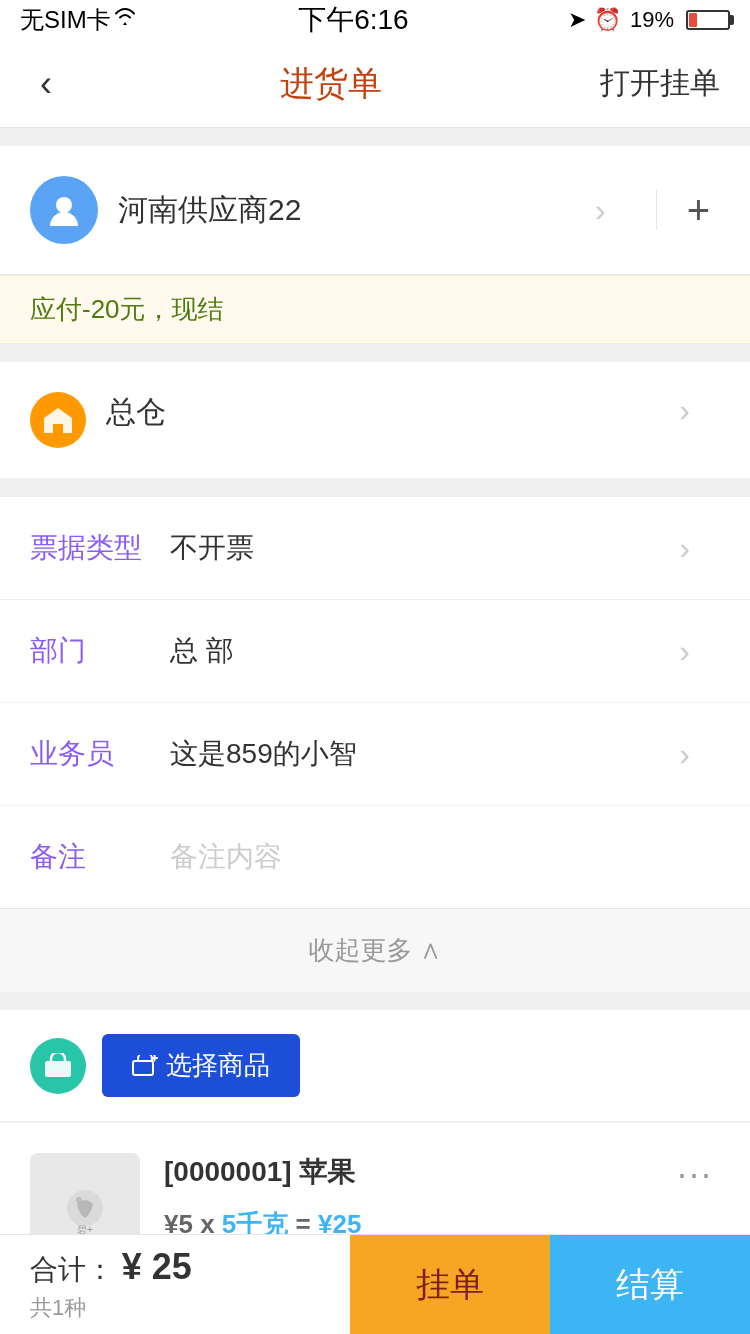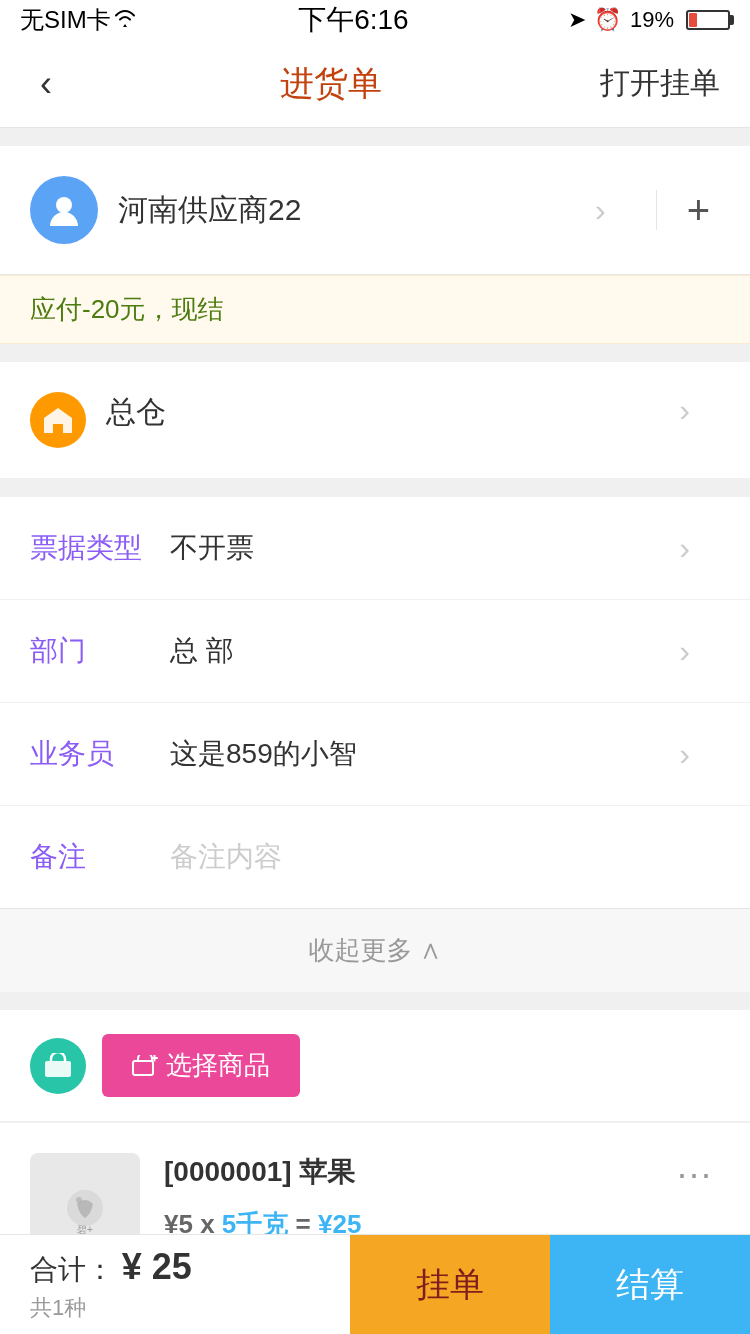--- a/index.html
+++ b/index.html
@@ -17,21 +17,21 @@
     .status-bar {
       background: #fff;
       height: 40px;
       display: flex;
       align-items: center;
       justify-content: space-between;
       padding: 0 20px;
       font-size: 24px;
       color: #000;
     }
-    .status-left { display: flex; align-items: center; }
+    .status-left { display: flex; align-items: flex-start; }
     .status-center { font-weight: 500; font-size: 28px; }
     .status-right { display: flex; align-items: center; gap: 8px; font-size: 22px; }
 
     
     .nav-bar {
       background: #fff;
       height: 88px;
       display: flex;
       align-items: center;
       justify-content: space-between;
@@ -202,21 +202,21 @@
       border: 1px solid #4da6e8;
       color: #4da6e8;
       background: #fff;
       padding: 14px 30px;
       border-radius: 6px;
       font-size: 26px;
       cursor: pointer;
       margin-right: 18px;
     }
     .btn-select {
-      background: #ec4899;
+      background: #1d4ed8;
       color: #fff;
       border: none;
       padding: 14px 30px;
       border-radius: 6px;
       font-size: 26px;
       cursor: pointer;
       display: flex;
       align-items: center;
       gap: 8px;
     }

